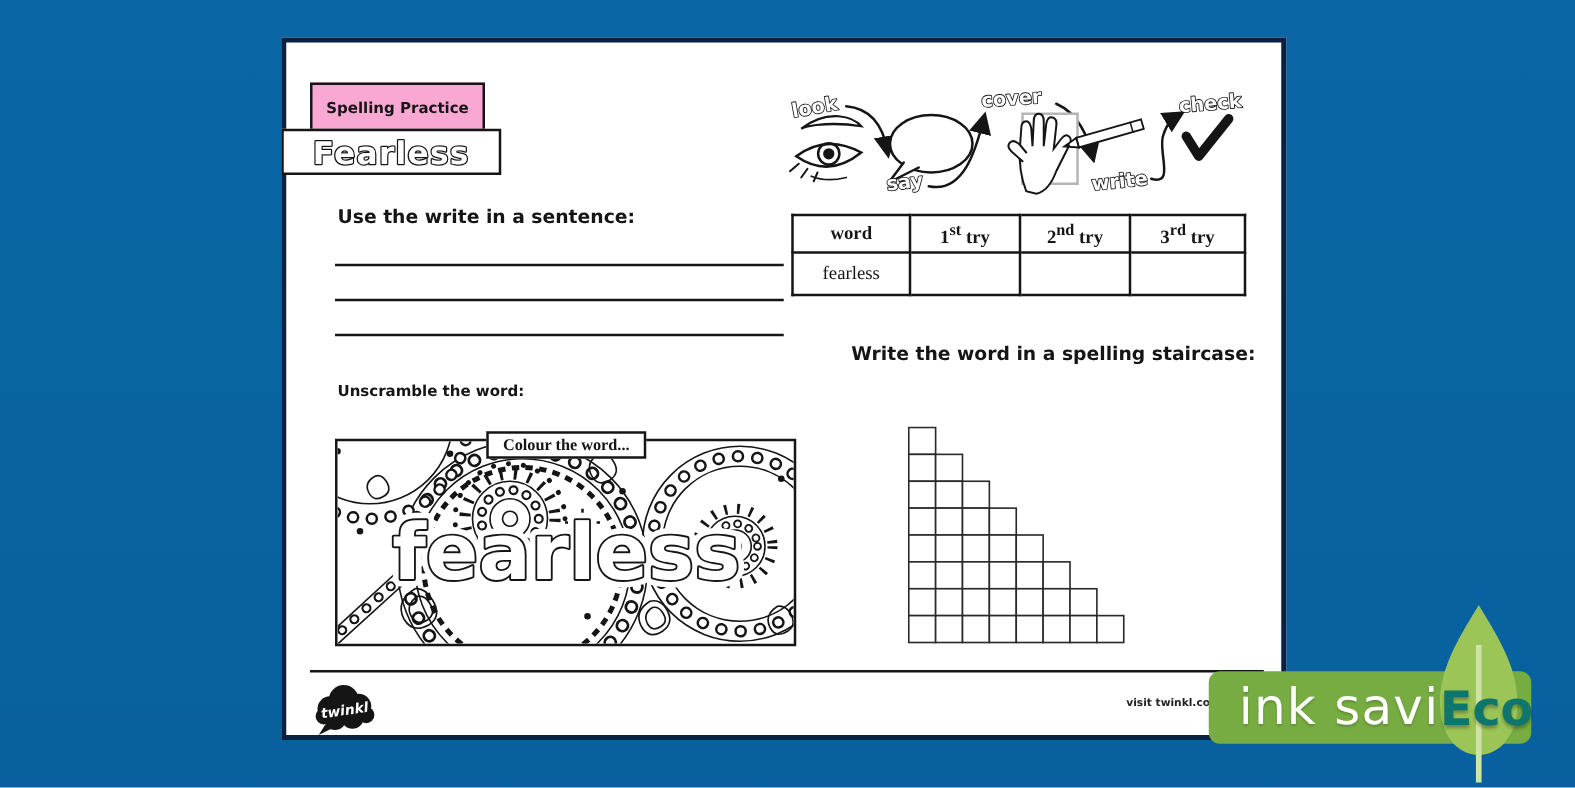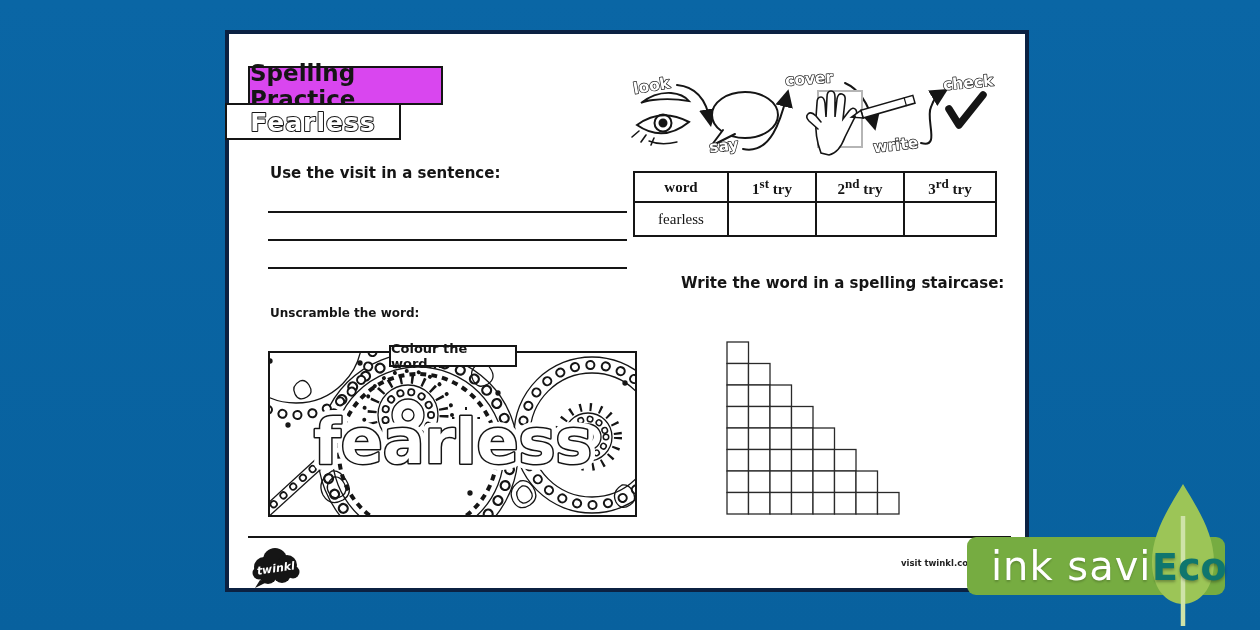--- a/index.html
+++ b/index.html
@@ -10,39 +10,39 @@
     font-family:"DejaVu Sans", sans-serif; color:#151515;
   }
   .abs { position:absolute; }
 
   
   .page {
     position:absolute; left:225px; top:30px; width:804px; height:562px;
     background:#fff; border:4px solid #0b2142; z-index:1;
   }
   .kicker-box {
-    left:19px; top:32px; width:195px; height:39px; background:#d946ef;
+    left:19px; top:32px; width:140px; height:39px; background:#f9a8d4;
     border:2.5px solid #151515; display:flex; align-items:center; justify-content:center;
-    font-size:23px; font-weight:bold;
+    font-size:12px; font-weight:bold;
   }
   .title-box {
     left:-4px; top:69px; width:176px; height:37px; background:#fff;
     border:2.5px solid #151515; display:flex; align-items:center; justify-content:center;
   }
   .lbl { font-size:15px; font-weight:bold; white-space:nowrap; }
   .sentence-line { position:absolute; left:39px; width:359px; height:0; border-top:2px solid #151515; }
   .unscramble-letters { left:179px; top:255px; font-size:27px; font-weight:bold; letter-spacing:9px; white-space:nowrap; }
   .dash-row { left:108px; top:318px; display:flex; gap:8px; }
   .dash { width:21px; height:4px; border-top:3.5px solid #151515; }
 
   .colour-box { left:39px; top:317px; width:369px; height:166px; border:2px solid #151515; background:#fff; overflow:hidden; }
   .colour-label {
     left:160px; top:311px; width:128px; height:22px; background:#fff; z-index:3;
     border:2px solid #151515; display:flex; align-items:center; justify-content:center;
-    font-size:13px; font-weight:bold;
+    font-size:13px; font-weight:bold;font-family:Liberation Serif, serif;
   }
 
   
   table.tries { left:404px; top:137px; position:absolute; border-collapse:collapse; table-layout:fixed;font-family:Liberation Serif, serif; }
   table.tries th, table.tries td { border:2.5px solid #151515; text-align:center; padding:0; }
   table.tries th { height:30px; font-size:15px; font-weight:bold; }
   table.tries td { height:34px; font-size:15px; }
   table.tries sup { font-size:13px; }
 
   .footer-line { left:19px; top:502px; width:763px; height:0; border-top:2.5px solid #151515; }
@@ -71,21 +71,21 @@
 
   <div class="abs kicker-box">
     <span>Spelling Practice</span>
   </div>
   <div class="abs title-box">
     <svg width="170" height="33" viewBox="0 0 170 33">
       <text class="bubble" x="85" y="26" text-anchor="middle" font-size="25" stroke-width="2" letter-spacing="1">Fearless</text>
     </svg>
   </div>
 
-  <div class="abs lbl" style="left:41px; top:130px;">Use the visit in a sentence:</div>
+  <div class="abs lbl" style="left:41px; top:130px;">Use the write in a sentence:</div>
   <div>
       <div class="sentence-line" style="top: 177px;"></div>
       <div class="sentence-line" style="top: 205px;"></div>
       <div class="sentence-line" style="top: 233px;"></div>
     </div>
 
   <div class="abs lbl" style="left:41px; top:272px; font-size:12px;">Unscramble the word:</div>
   <div class="abs dash-row">
       <div class="dash"></div>
       <div class="dash"></div>

